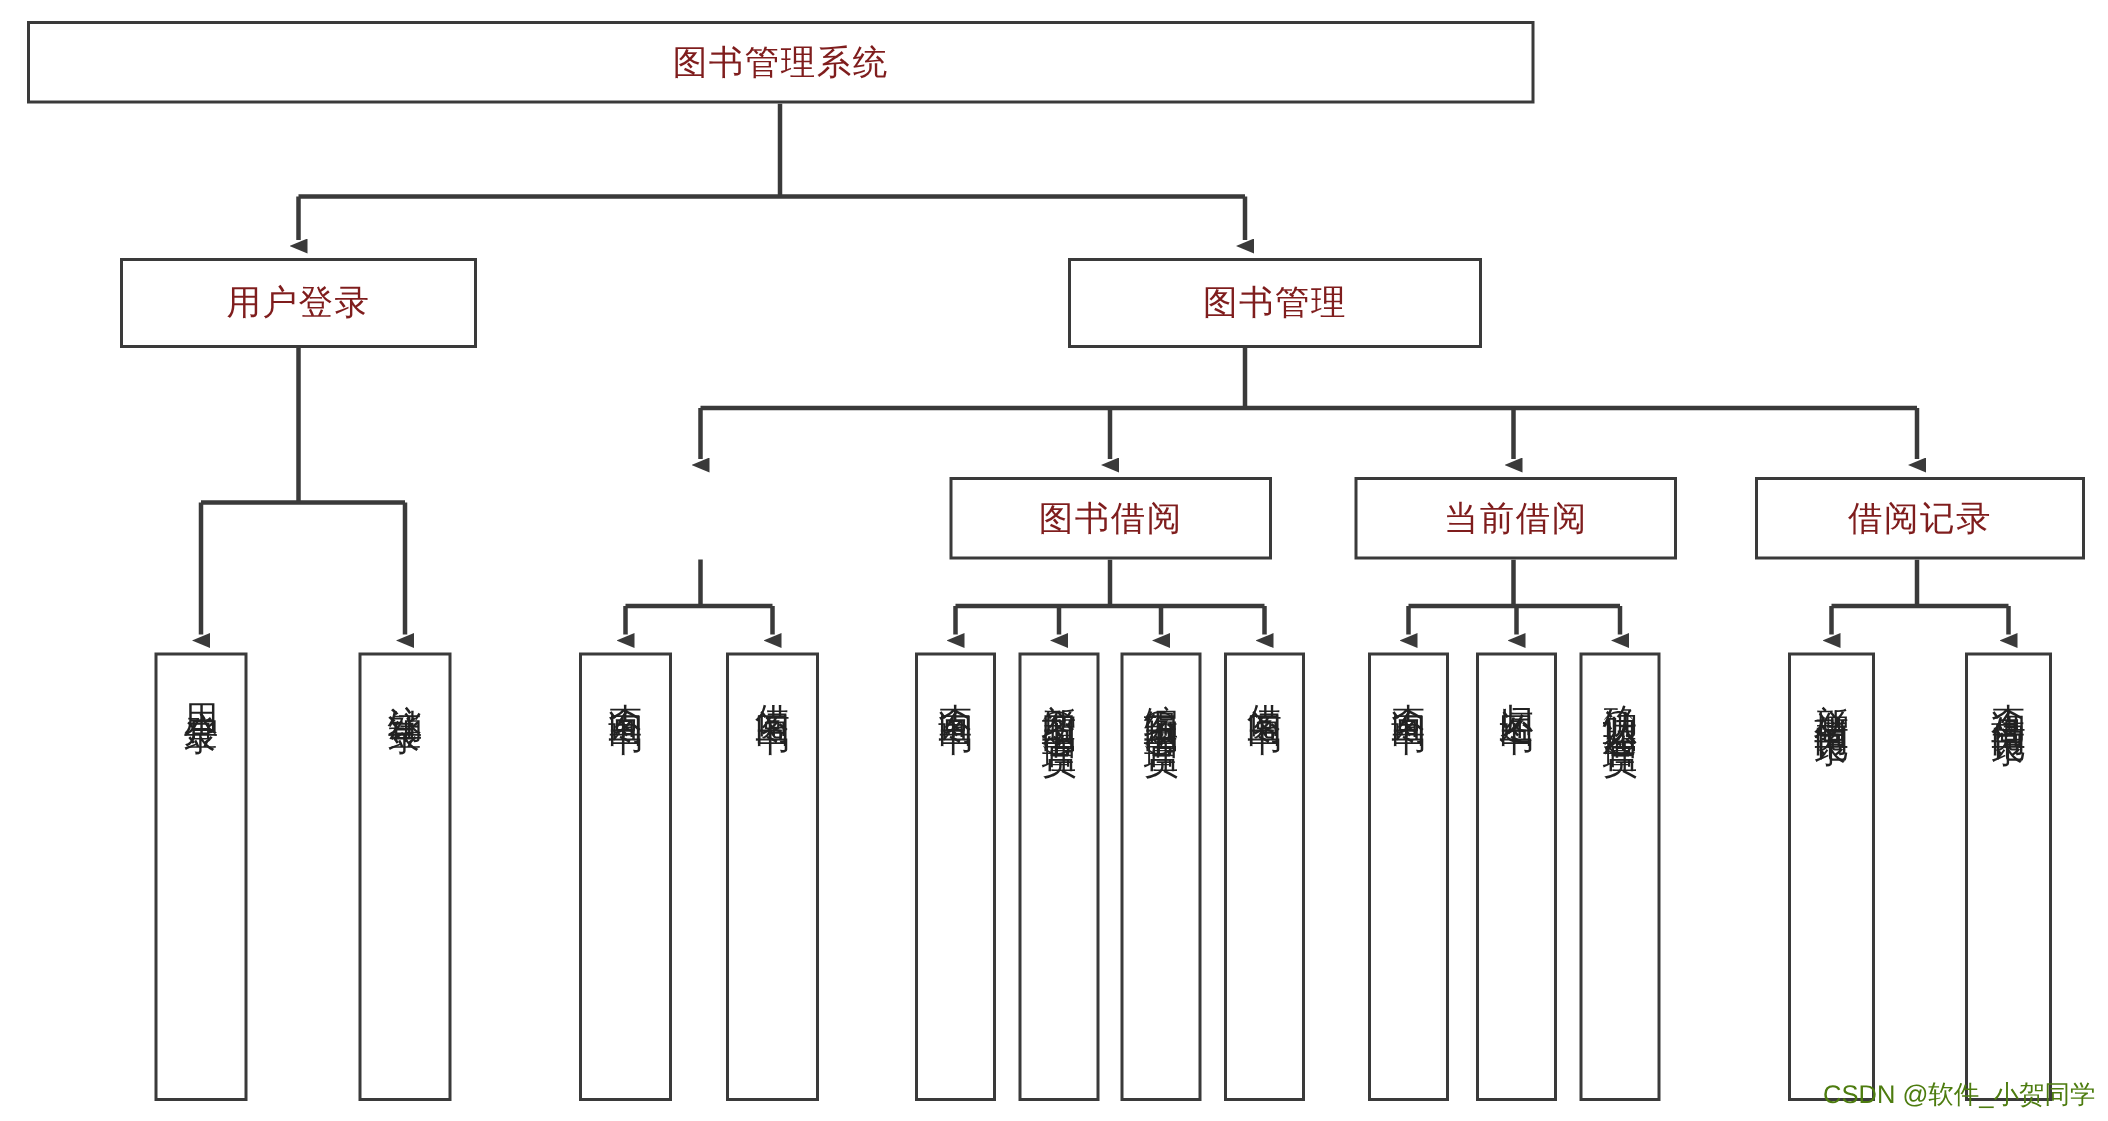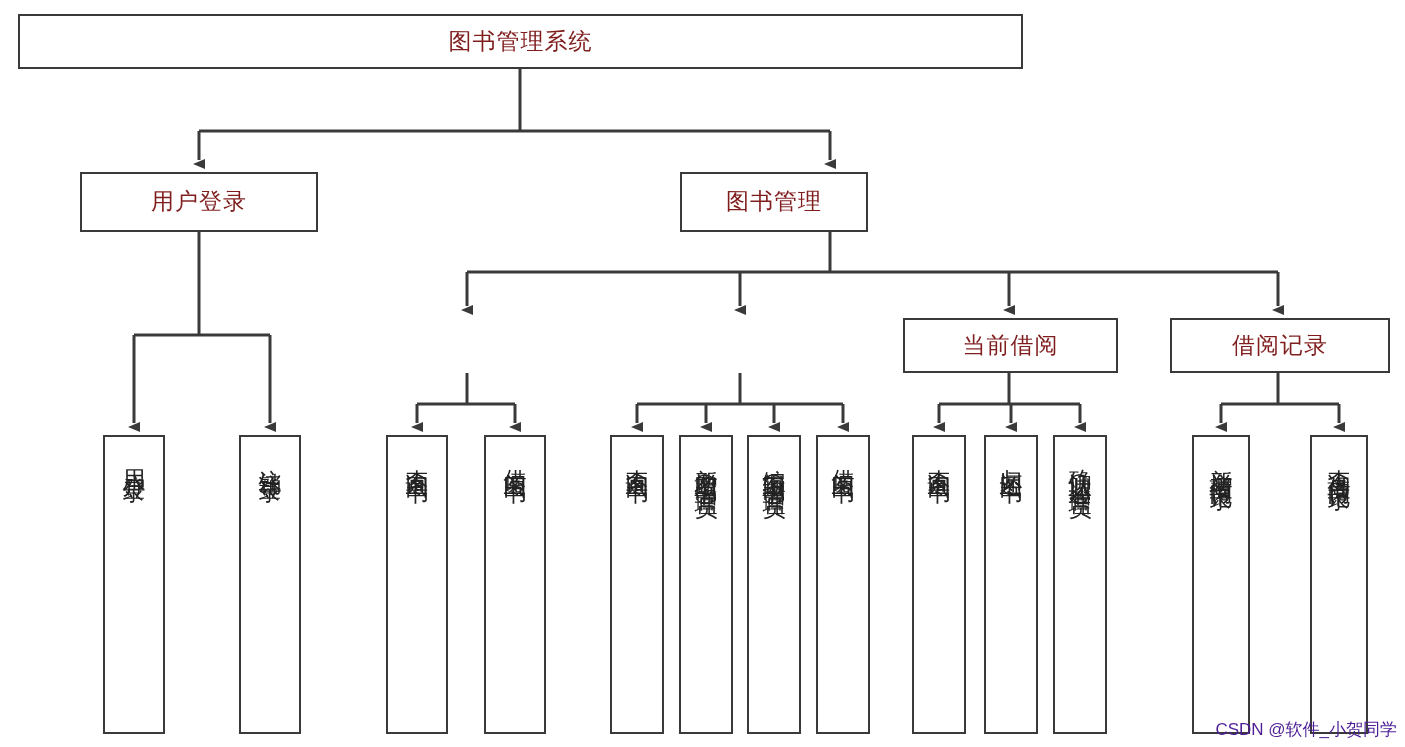--- a/index.html
+++ b/index.html
@@ -53,21 +53,21 @@
     color: #222222;
     letter-spacing: 4px;
     line-height: 1;
     white-space: nowrap;
   }
   #watermark {
     position: absolute;
     right: 8px;
     bottom: 6px;
     font-size: 17px;
-    color: #4c1d95;
+    color: #4d7c0f;
     white-space: nowrap;
     pointer-events: none;
   }
 </style>
 </head>
 <body>
 
 <div id="diagram-root">
 
   <svg id="diagram-svg" viewBox="0 0 1405 747" xmlns="http://www.w3.org/2000/svg">
@@ -136,24 +136,27 @@
     </g>
   </svg>
 
   <div class="node-box" style="left: 18px; top: 14px; width: 1005px; height: 55px;">
     <span class="node-label-h">图书管理系统</span>
   </div>
 
   <div class="node-box" style="left: 80px; top: 172px; width: 238px; height: 60px;">
     <span class="node-label-h">用户登录</span>
   </div>
-  <div class="node-box" style="left: 680px; top: 172px; width: 188px; height: 60px; align-items: center;">
+  <div class="node-box" style="left: 712px; top: 172px; width: 276px; height: 60px; align-items: center;">
     <span class="node-label-h">图书管理</span>
   </div>
 
+  <div class="node-box" style="left: 633px; top: 318px; width: 215px; height: 55px;">
+    <span class="node-label-h">图书借阅</span>
+  </div>
   <div class="node-box" style="left: 903px; top: 318px; width: 215px; height: 55px;">
     <span class="node-label-h">当前借阅</span>
   </div>
   <div class="node-box" style="left: 1170px; top: 318px; width: 220px; height: 55px;">
     <span class="node-label-h">借阅记录</span>
   </div>
 
   <div class="node-box vertical" style="left: 103px; top: 435px; width: 62px; height: 299px;">
     <span class="node-label-v">用户登录</span>
   </div>

